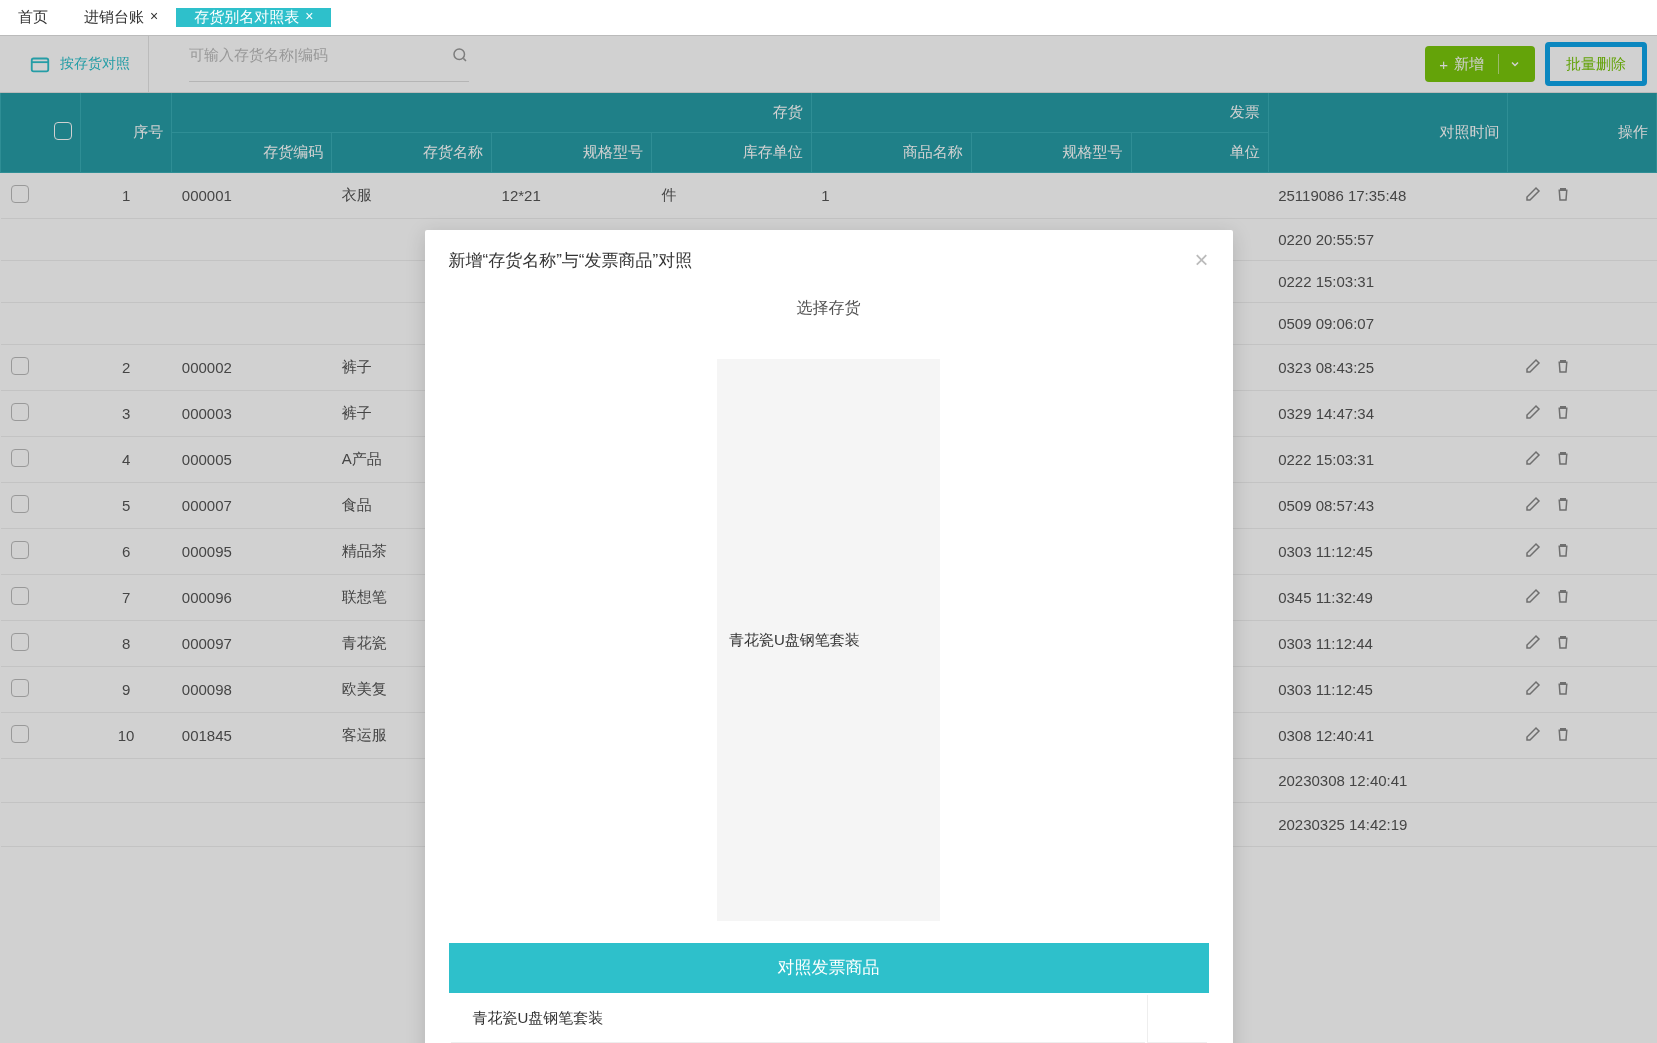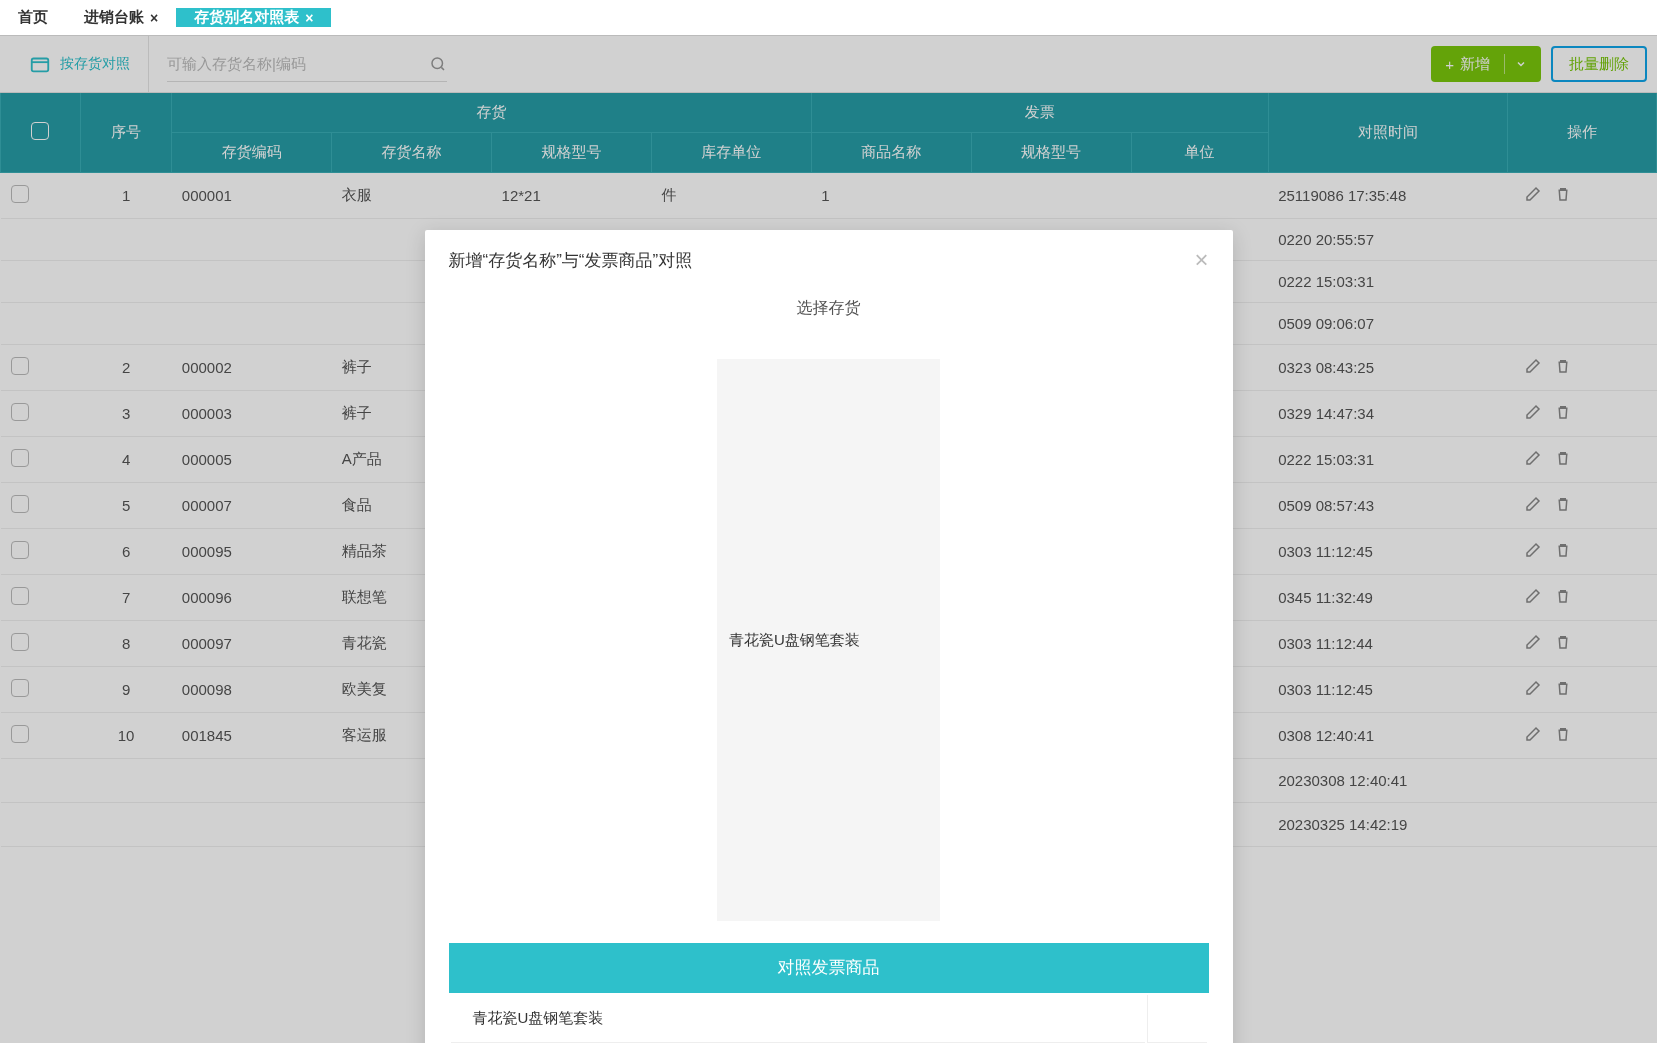--- a/index.html
+++ b/index.html
@@ -8,65 +8,65 @@
     font-size: 14px;
     color: #333;
     background: #fff;
     width: 1657px;
     height: 1043px;
     overflow: hidden;
     position: relative;
   }
   
   .tabs { display: flex; align-items: center; height: 35px; padding-left: 0; }
-  .tab { padding: 0 18px; color: #333; display: flex; align-items: center; gap: 6px; cursor: pointer; font-size: 15px; font-weight: bold; }
+  .tab { padding: 0 18px; color: #333; display: flex; gap: 6px; cursor: pointer; font-size: 15px; }
   .tab.active { background: #2EC0CB; color: #fff; }
   .tab .close { font-size: 14px; }
 
   
   .toolbar {
     display: flex; align-items: center; height: 58px;
     border-top: 1px solid #e5e5e5; border-bottom: 1px solid #e5e5e5;
     padding: 0 10px; gap: 0px;
   }
   .view-tab {
     display: flex; align-items: center; gap: 8px; padding: 0 18px; height: 100%;
     color: #333; cursor: pointer; border-right: 1px solid #e5e5e5;
   }
   .view-tab.active .vt-label { color: #2EC0CB; }
   .icon-box {
     width: 24px; height: 24px; display: inline-flex; align-items: center; justify-content: center;
   }
   .search-wrap {
-    margin-left: 18px; width: 280px; height: 36px;
-    border-bottom: 1px solid #ddd; display: flex; align-items: center;
+    margin-left: 40px; width: 280px; height: 36px;
+    border-bottom: 1px solid #ddd; display: flex; align-items: flex-start;
     color: #999;
   }
   .search-input {
     flex: 1; border: none; outline: none; font-size: 15px; color: #333;
     background: transparent;
   }
   .search-input::placeholder { color: #bbb; }
   .spacer { flex: 1; }
   .btn-add {
     background: #7AC70C; color: #fff; border: none; border-radius: 4px;
     height: 36px; padding: 0 14px; display: flex; align-items: center; gap: 6px;
     cursor: pointer; font-size: 15px;
   }
   .btn-add .divider { width: 1px; height: 20px; background: rgba(255,255,255,0.5); margin: 0 4px 0 8px; }
   .btn-batch-del {
-    background: #fff; color: #7AC70C; border: 2px solid #0ea5e9; border-radius: 4px;
-    height: 36px; padding: 0 16px; margin-left: 10px; cursor: pointer; font-size: 15px;
+    background: #fff; color: #7AC70C; border: 5px solid #0ea5e9; border-radius: 4px;
+    height: 44px; padding: 0 16px; margin-left: 10px; cursor: pointer; font-size: 15px;
   }
 
   
   .table { width: 100%; border-collapse: collapse; table-layout: fixed; }
   .table thead th {
     background: #269DA6; color: #fff; font-weight: normal;
-    border: 1px solid #3AAEB6; padding: 10px 8px; text-align: center;
+    border: 1px solid #3AAEB6; padding: 10px 8px; text-align: right;
     font-size: 15px;
   }
   .table thead tr:first-child th { border-top: none; }
   .table td {
     padding: 12px 10px; border-bottom: 1px solid #eee; color: #555;
     font-size: 15px; vertical-align: middle; text-align: left;
   }
   .table td.center { text-align: center; }
   .checkbox-cell { width: 60px; text-align: center; }
   .chk {

